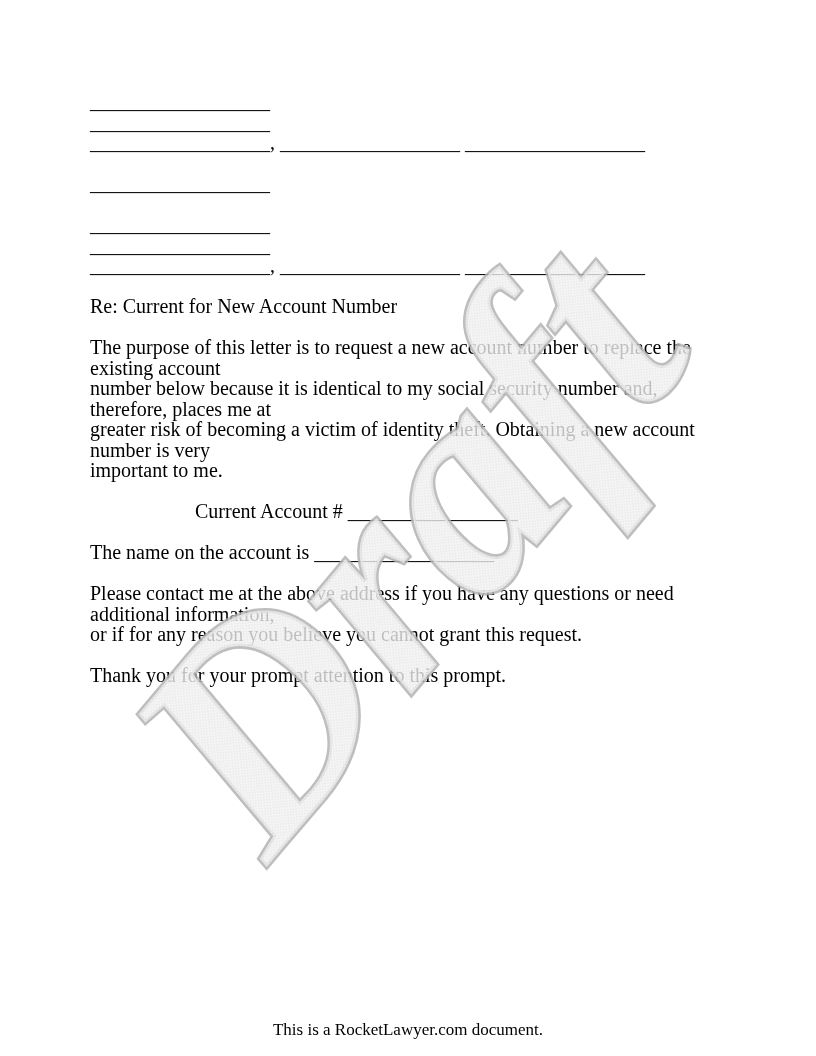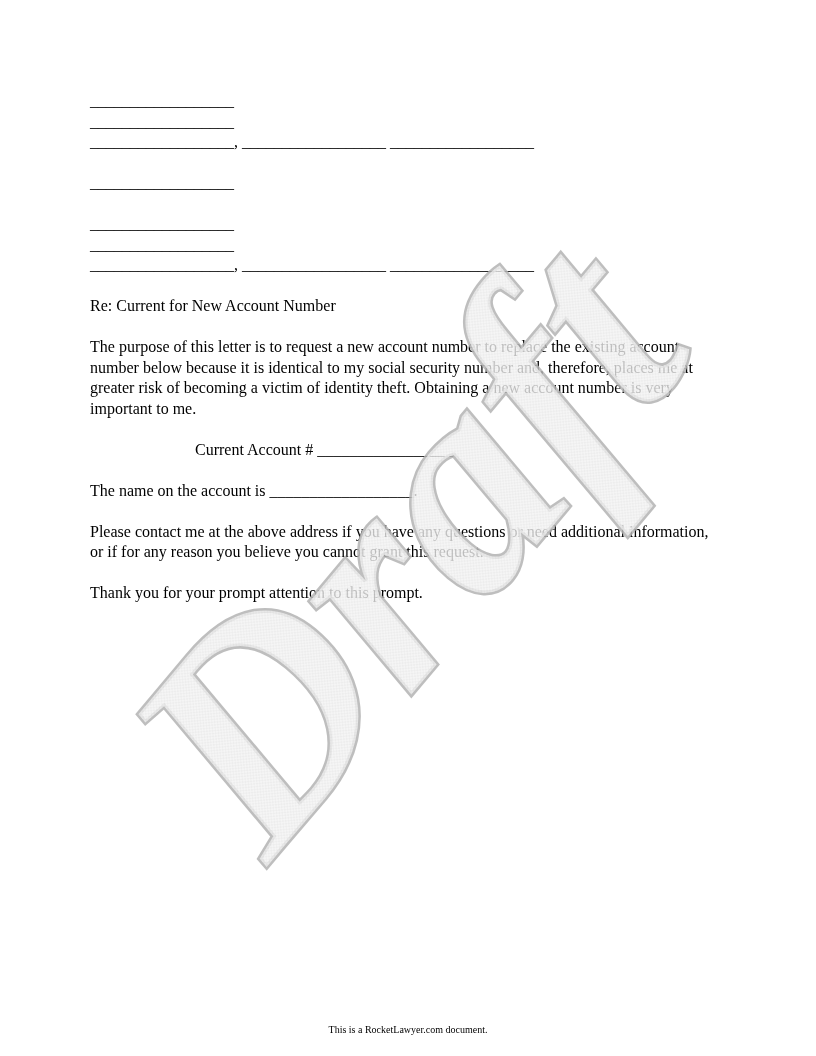--- a/index.html
+++ b/index.html
@@ -19,21 +19,21 @@
     position: absolute;
     inset: 0;
     width: 816px;
     height: 1056px;
   }
   .letter {
     position: absolute;
     left: 90px;
     top: 91px;
     width: 642px;
-    font-size: 16px;
+    font-size: 20px;
     line-height: 20.5px;
   }
   .letter p {
     margin: 0 0 20.5px 0;
     white-space: pre-line;
   }
   .account-line {
     text-indent: 105px;
   }
   .signature-line {
@@ -52,21 +52,21 @@
     font-weight: bold;
     font-style: italic;
     font-size: 300px;
   }
   .footer {
     position: absolute;
     left: 0;
     top: 1022px;
     width: 816px;
     text-align: center;
-    font-size: 10px;
+    font-size: 17px;
     line-height: 16px;
     color: #000000;
   }
 </style>
 </head>
 <body>
 
 <div class="page">
 
   <div class="letter">

